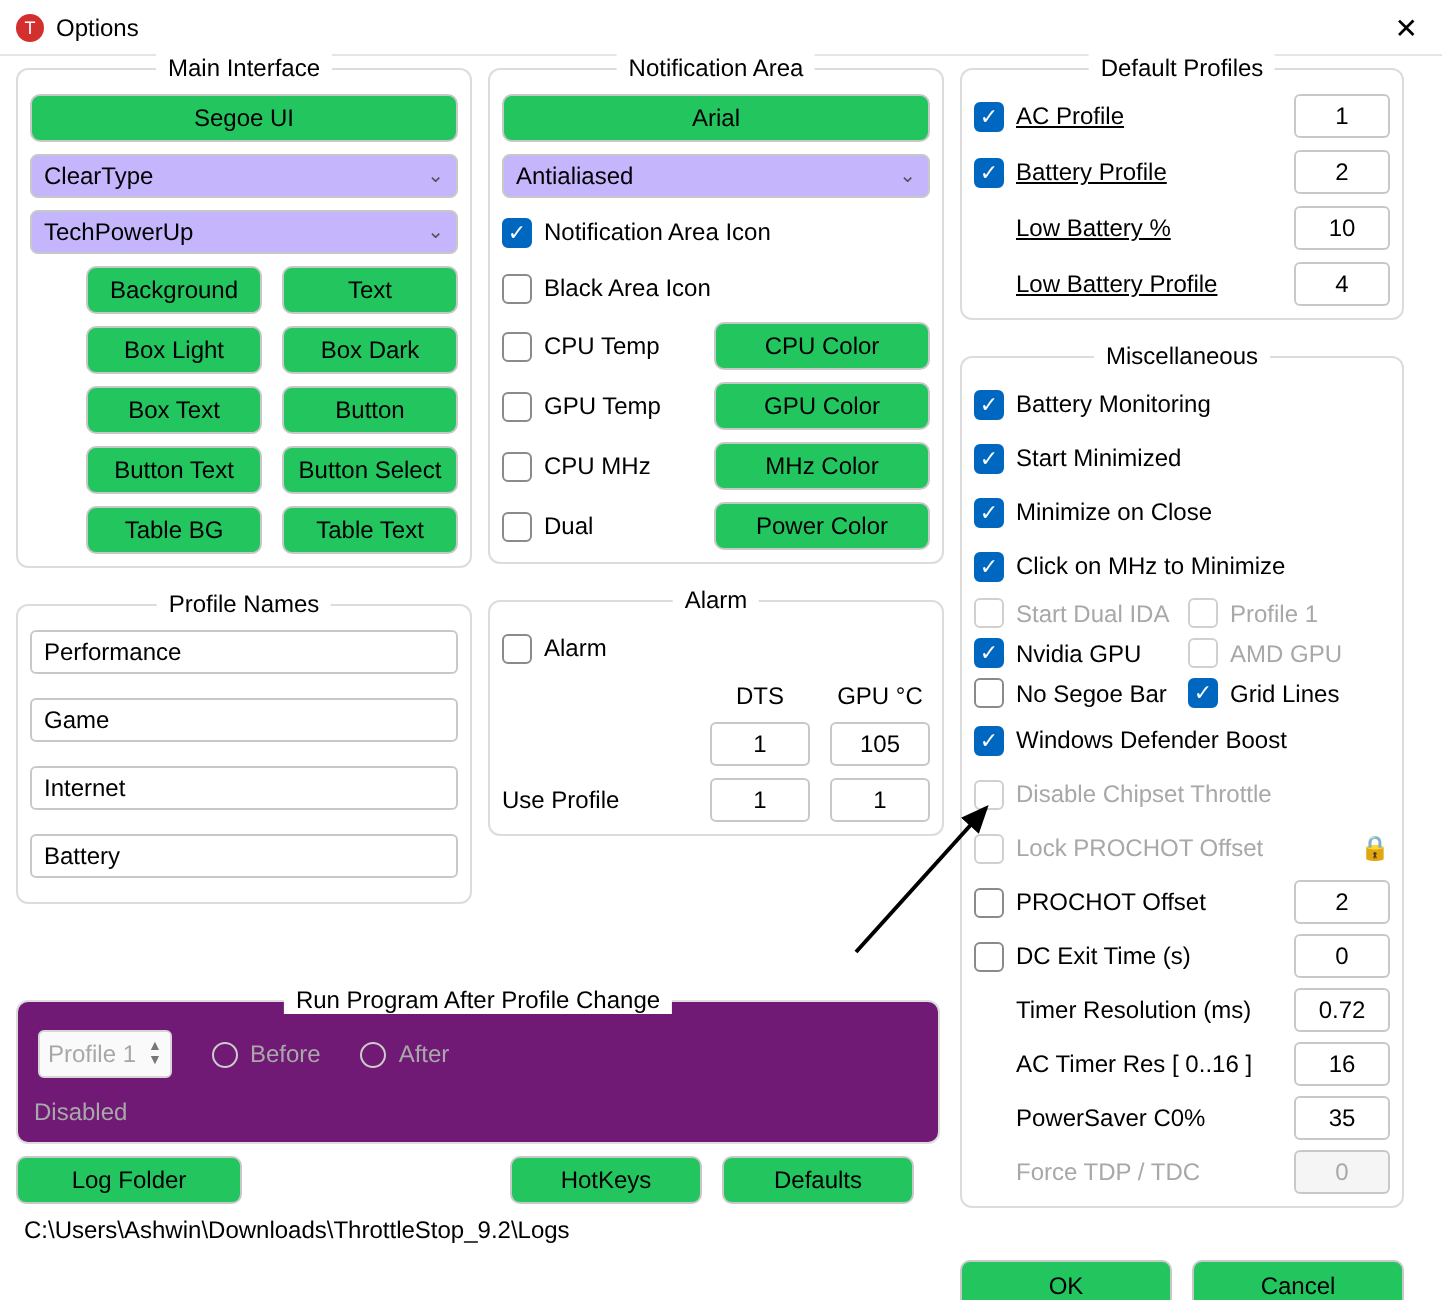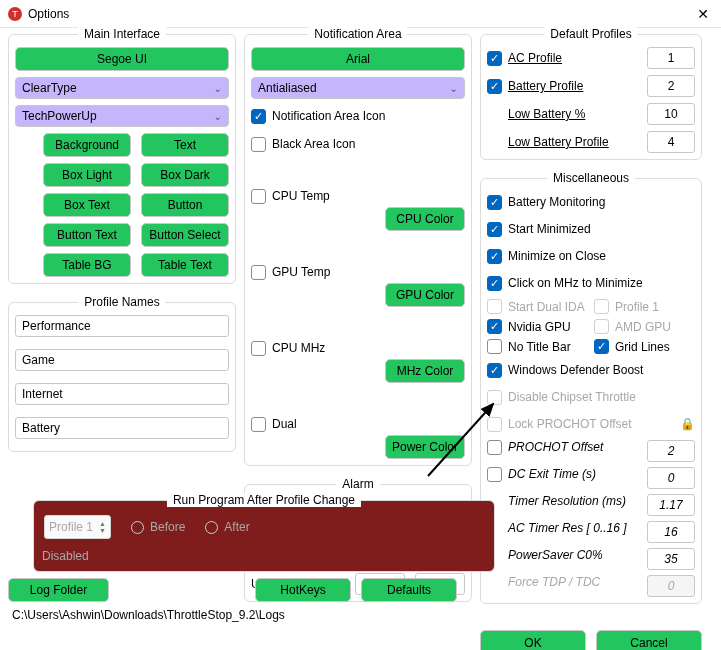--- a/index.html
+++ b/index.html
@@ -117,38 +117,37 @@
   .check.checked { background: #0067c0; border-color: #0067c0; }
   .check.checked::after { content: "✓"; }
   .disabled-text { color: #a8a8a8; }
   .check.disabled { border-color: #d0d0d0; }
   .na-row {
     display: flex;
     align-items: center;
     gap: 8px;
   }
   .na-row .check-wrap { display: flex; align-items: center; gap: 6px; flex: 1; }
-  .na-row .btn { width: 80px; margin-top: 46px; }
+  .na-row .btn { width: 108px; }
   .alarm-grid {
     display: grid;
     grid-template-columns: 1fr 50px 50px;
     gap: 6px 10px;
     align-items: center;
   }
   .alarm-grid .head { text-align: center; }
   .alarm-grid .input { width: 50px; }
   .bottom-left-block {
     border: 1px solid #dcdcdc;
     border-radius: 6px;
     padding: 6px;
     position: relative;
-    background: #7f1d1d;
+    background: #701a75;
     width: 462px;
     margin-top: 6px;
-    margin-left: 25px;
   }
   .bottom-left-block .g-title {
     position: absolute; top: -8px; left: 50%; transform: translateX(-50%);
     background: #fff; padding: 0 6px;
   }
   .run-row { display: flex; align-items: center; gap: 20px; margin: 8px 0 6px 4px; }
   .spinner {
     border: 1px solid #d6d6d6;
     border-radius: 3px;
     padding: 2px 4px;
@@ -157,32 +156,32 @@
     background: #fafafa;
     height: 24px;
   }
   .spinner .upd {
     display: flex; flex-direction: column; font-size: 7px; line-height: 7px; color: #777;
   }
   .radio { width: 13px; height: 13px; border: 1px solid #888; border-radius: 50%; display:inline-block; }
   .radio.disabled { border-color: #ccc; }
   .label-disabled { color: #a8a8a8; }
   .log-row { display: flex; gap: 8px; margin-top: 6px; width:462px; }
-  .log-row .btn { width: 101px; }
+  .log-row .btn { width: 113px; }
   .hk-def-row { display: flex; gap: 10px; justify-content: center; width: 228px; }
   .hk-def-row .btn { width: 96px; }
   .path-line { margin-top: 6px; padding-left: 4px; }
   .dp-row { display: flex; align-items: center; gap: 6px; }
   .dp-row .lbl { flex: 1; text-decoration: underline; }
   .dp-row .input { width: 48px; }
   .misc-row { display:flex; align-items:center; gap: 6px; min-height: 22px; }
   .misc-grid-2 { display:flex; gap: 6px; }
   .misc-grid-2 > div { flex:1; display:flex; align-items:center; gap:6px; }
   .val-right .input { width: 48px; }
-  .kv-row { display:flex; gap:6px;font-style:italic; }
+  .kv-row { display:flex; align-items:center; gap:6px; }
   .kv-row .k { flex:1; }
   .kv-row .input { width: 48px; }
   .okcancel { display: flex; gap: 10px; margin-top: 8px; width: 222px; }
   .okcancel .btn { flex:1; height: 26px; }
   svg.arrow { position:absolute; pointer-events:none; }
   .lock-icon { font-size: 12px; color: #c9a21a; }
 </style>
 </head>
 <body>
 
@@ -398,21 +397,21 @@
                 <span>Nvidia GPU</span>
               </div>
             <div>
                 <span class="check disabled"></span>
                 <span class="disabled-text">AMD GPU</span>
               </div>
           </div>
           <div class="misc-grid-2">
             <div>
                 <span class="check"></span>
-                <span>No Title Bar</span>
+                <span>No Segoe Bar</span>
               </div>
             <div>
                 <span class="check checked"></span>
                 <span>Grid Lines</span>
               </div>
           </div>
           <div class="misc-row">
               <span class="check checked"></span>
               <span>Windows Defender Boost</span>
             </div>
@@ -436,21 +435,21 @@
             <span class="check"></span>
             <span class="k">DC Exit Time (s)</span>
             <div class="input input-center">
                 <span>0</span>
               </div>
           </div>
           <div class="kv-row val-right">
             <span style="width:15px"></span>
             <span class="k">Timer Resolution (ms)</span>
             <div class="input input-center">
-                <span>1.17</span>
+                <span>0.72</span>
               </div>
           </div>
           <div class="kv-row val-right">
             <span style="width:15px"></span>
             <span class="k">AC Timer Res [ 0..16 ]</span>
             <div class="input input-center">
                 <span>16</span>
               </div>
           </div>
           <div class="kv-row val-right">

